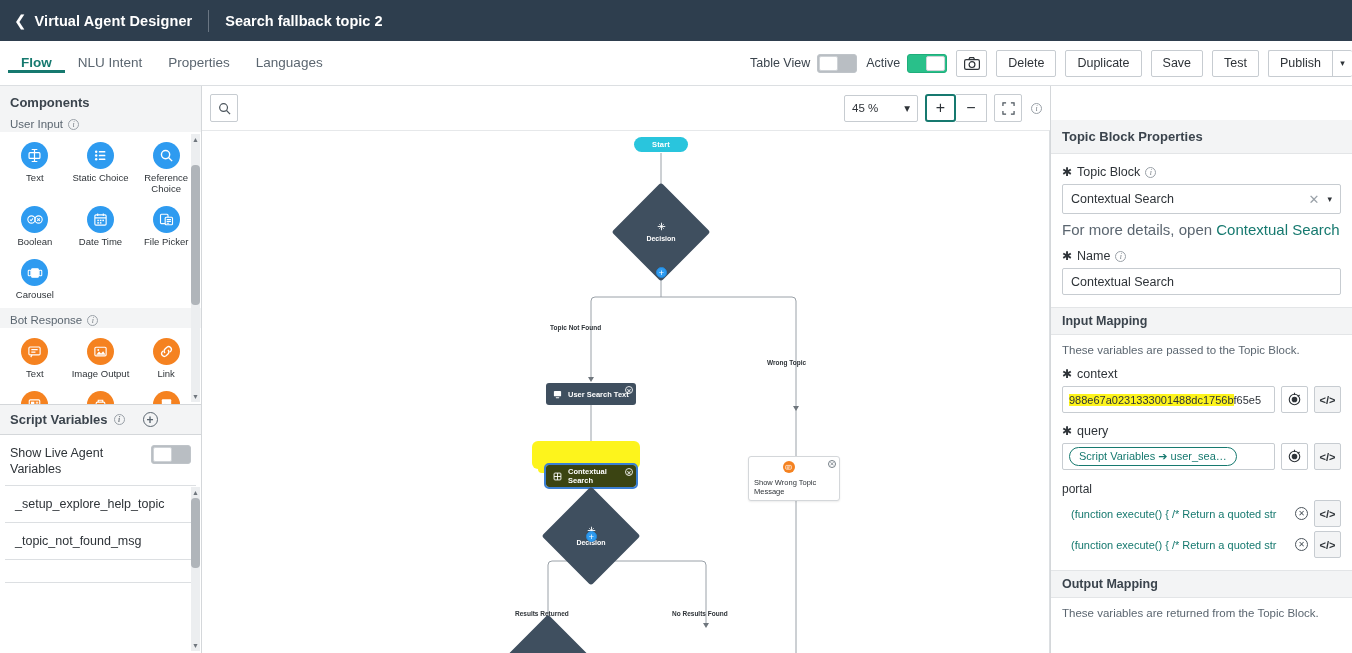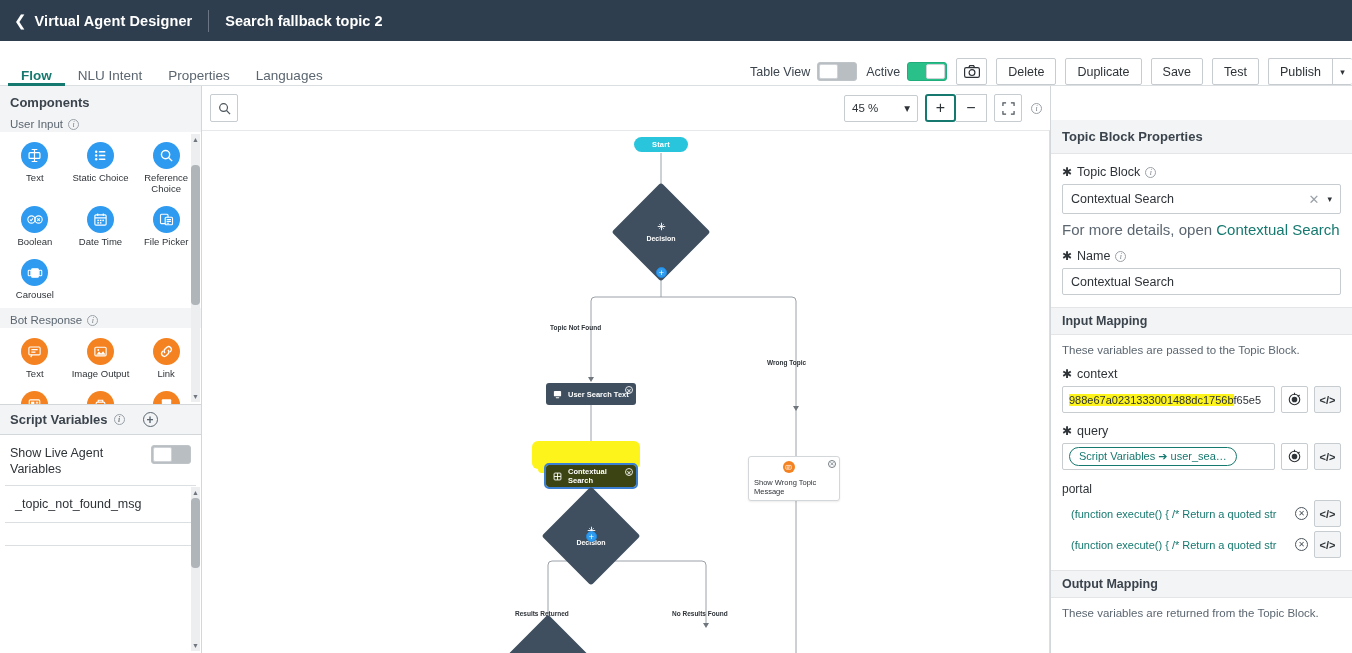--- a/index.html
+++ b/index.html
@@ -24,21 +24,21 @@
   }
   .app-title { font-size: 14.5px; font-weight: bold; letter-spacing: .1px; }
   .topbar-sep {
     width: 1px; height: 22px; background: #6a7683; margin: 0 16px;
   }
   .doc-title { font-size: 14.5px; font-weight: bold; }
 
   
   .tabbar {
     height: 45px; background: #fff; border-bottom: 1px solid #dcdfe2;
-    display: flex; align-items: flex-end; position: relative;
+    display: flex; align-items: center; position: relative;
   }
   .tabs { display: flex; align-items: stretch; padding-left: 8px; }
   .tab {
     display: flex; align-items: center; padding: 0 13px;
     font-size: 13.5px; color: #5b6670; cursor: pointer;
     border-bottom: 3px solid transparent; margin-bottom: -1px;
   }
   .tab.active { color: #16796f; font-weight: bold; border-bottom-color: #16796f; }
 
   .actions {
@@ -564,20 +564,21 @@
       </div>
 
       <div class="live-agent-row">
         <span class="lbl">Show Live Agent Variables</span>
         <div class="switch" style="flex:0 0 40px;">
             <span class="knob"></span>
           </div>
       </div>
 
       <div class="var-list">
+        <div class="var-item">_setup_explore_help_topic</div>
         <div class="var-item">_topic_not_found_msg</div>
         <div class="var-item" style="height:18px;"></div>
 
         <div class="sb-arrow" style="top:2px;">▲</div>
         <div class="scrollbar-v" style="top:13px; bottom:13px;">
           <div class="thumb" style="top:0px; height:70px;"></div>
         </div>
         <div class="sb-arrow" style="bottom:2px;">▼</div>
       </div>
     </div>

